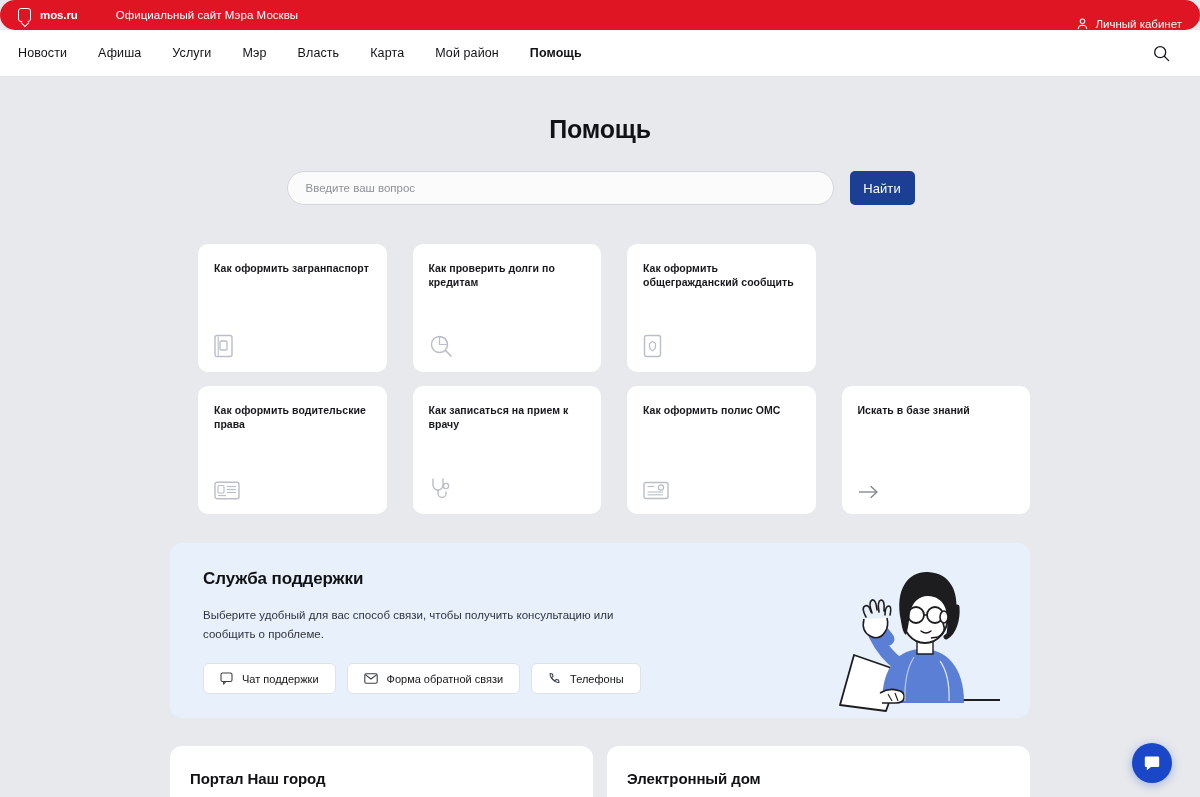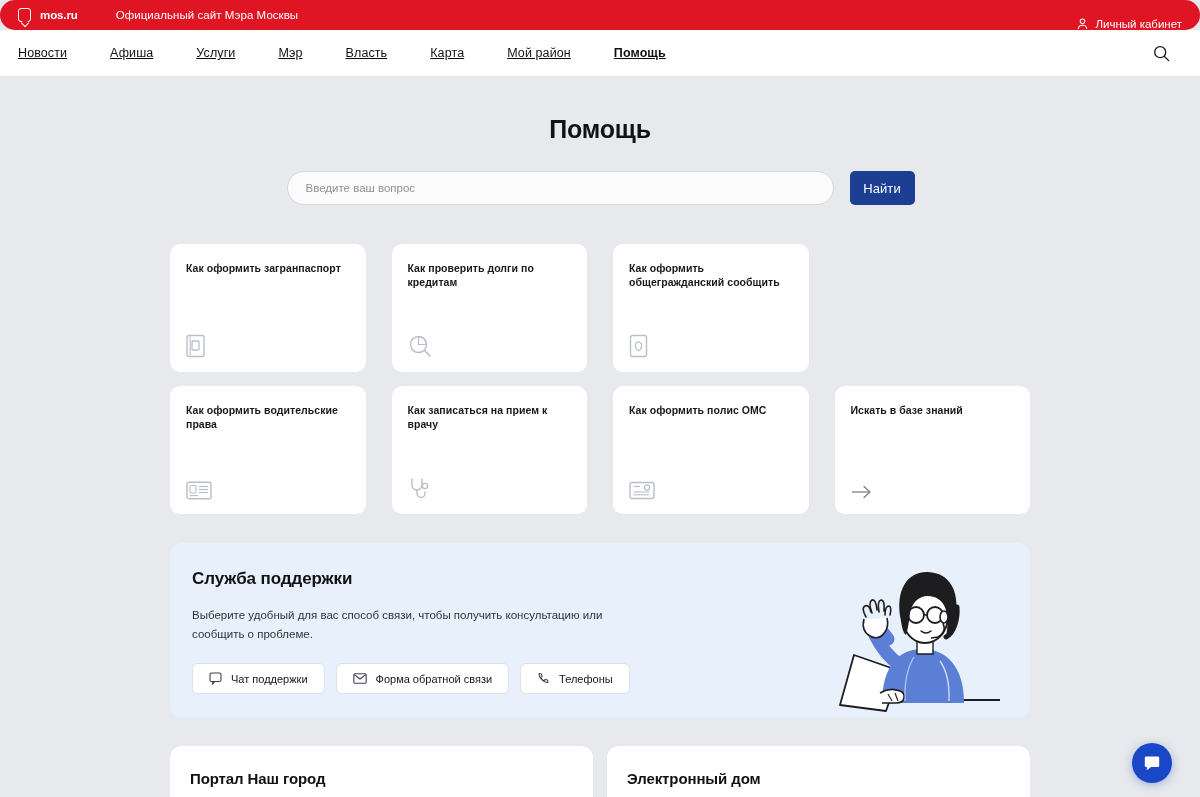--- a/index.html
+++ b/index.html
@@ -67,21 +67,21 @@
   
   .nav {
     height: 47px;
     background: #ffffff;
     display: flex;
     align-items: center;
     padding: 0 18px;
     position: relative;
     border-bottom: 1px solid #e2e4e8;
   }
-  .nav-items { display: flex; align-items: center; gap: 16px; text-decoration: underline; }
+  .nav-items { display: flex; align-items: center; gap: 4px; }
   .nav-item {
     font-size: 12.5px;
     color: #111214;
     padding: 0 21px 0 0;
     margin-right: 6px;
     cursor: pointer;
     white-space: nowrap;
     letter-spacing: 0.1px;
   }
   .nav-item:first-child { margin-left: 0; }
@@ -138,20 +138,21 @@
     cursor: pointer;
     letter-spacing: 0.1px;
   }
 
   
   .cards-area { width: 860px; margin: 39px auto 0; }
   .cards-grid {
     display: grid;
     grid-template-columns: repeat(4, 1fr);
     gap: 26px;
+    margin-left: 28px;
   }
   .qcard {
     background: #ffffff;
     border-radius: 10px;
     height: 128px;
     padding: 17px 16px 14px;
     display: flex;
     flex-direction: column;
     justify-content: space-between;
     cursor: pointer;
@@ -167,21 +168,21 @@
   .cards-grid.row2 { margin-top: 14px; }
 
   
   .support {
     width: 860px;
     margin: 29px auto 0;
     background: #e8f0fb;
     border-radius: 12px;
     height: 175px;
     position: relative;
-    padding: 26px 30px 0 22px;
+    padding: 26px 30px 0 33px;
     overflow: hidden;
   }
   .support h2 {
     font-size: 17px;
     font-weight: bold;
     color: #101214;
     letter-spacing: -0.1px;
   }
   .support p {
     margin-top: 17px;

